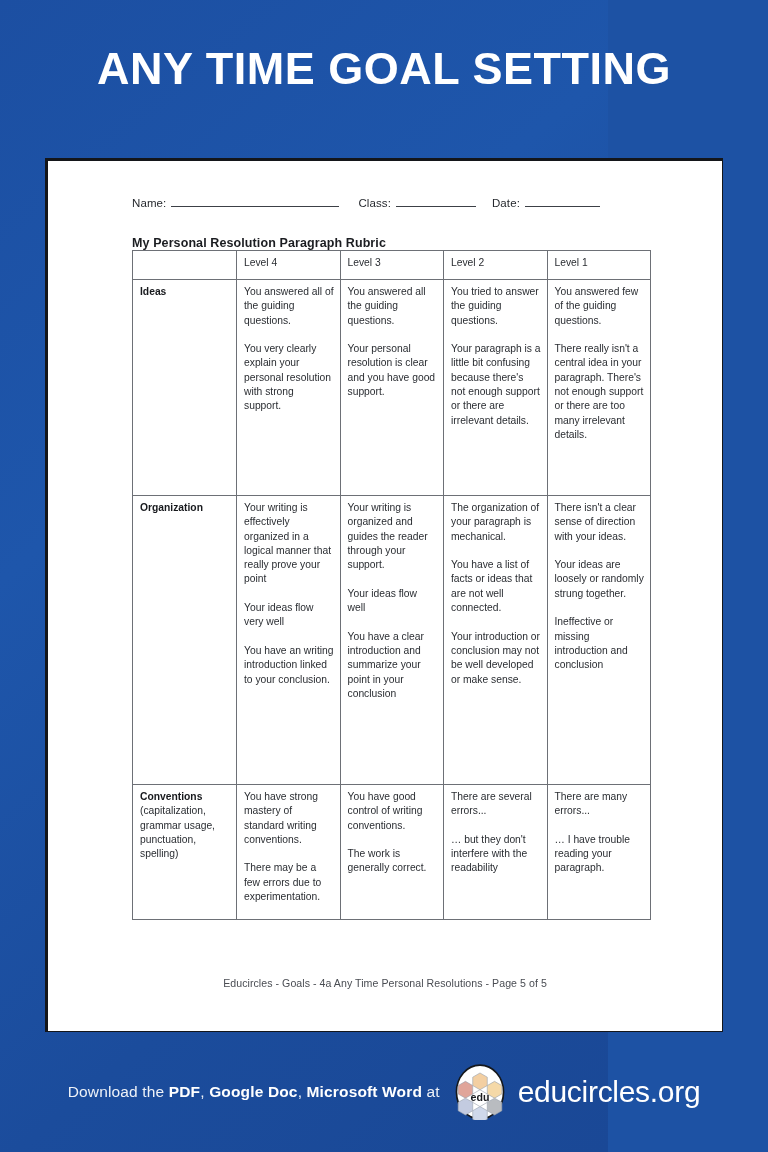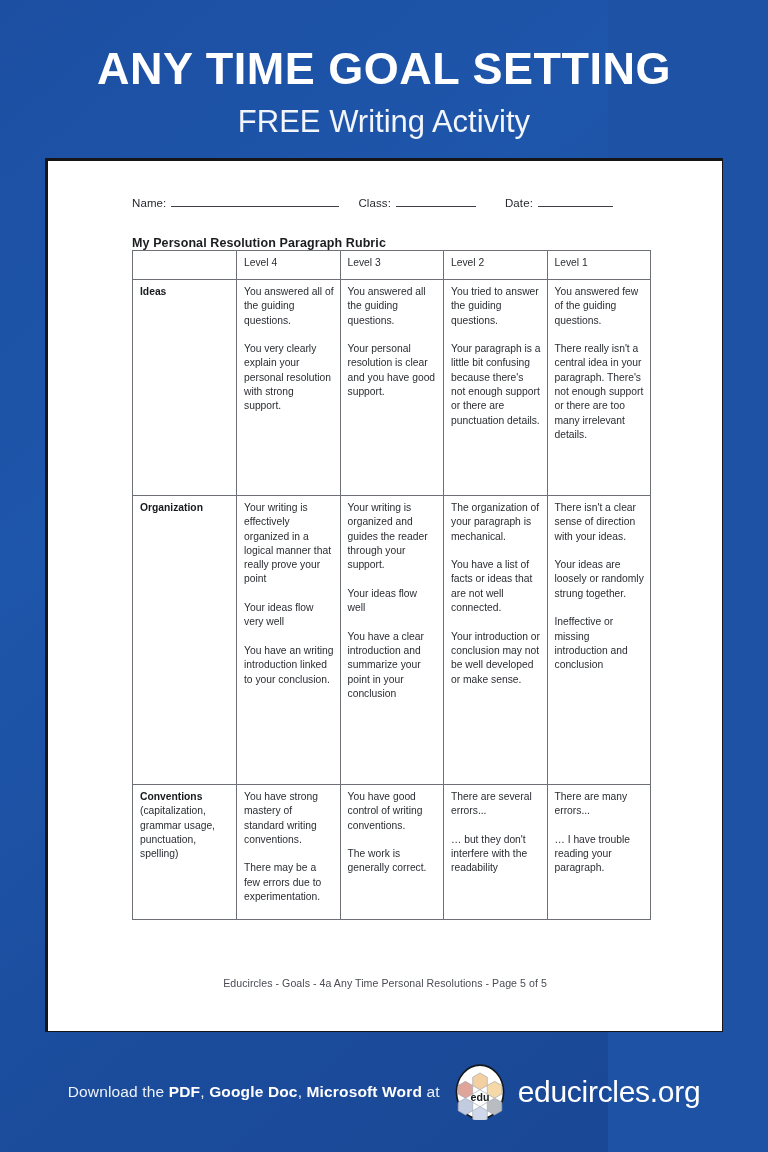--- a/index.html
+++ b/index.html
@@ -85,21 +85,21 @@
   .idline .rule {
     display: inline-block;
     border-bottom: 1px solid #3c4046;
     height: 11px;
     margin: 0 4px 0 5px;
   }
   .rule.name  { width: 168px; }
   .rule.class { width: 80px; }
   .rule.date  { width: 75px; }
   .gap-class { margin-left: 15px; }
-  .gap-date  { margin-left: 25px; }
+  .gap-date  { margin-left: 12px; }
 
   .rubric-title {
     margin-top: 27px;
     font-size: 12.5px;
     font-weight: bold;
     color: #1b1d21;
     letter-spacing: 0.1px;
   }
 
   
@@ -178,21 +178,20 @@
     font-family: "Liberation Sans", sans-serif;
   }
 </style>
 </head>
 <body>
 
 <div class="poster">
 
   <div class="header">
     <h1 class="title">ANY TIME GOAL SETTING</h1>
-    <h2 class="subtitle">FREE Writing Activity</h2>
   </div>
 
   <div class="page-shadow"></div>
   <div class="page">
     <div class="page-inner">
 
       <div class="idline">
         <span class="lbl">Name:</span>
         <span class="rule name"></span>
         <span class="lbl gap-class">Class:</span>
@@ -227,21 +226,21 @@
             <td>
               <p class="cell-p">You answered all of the guiding questions.</p>
               <p class="cell-p">You very clearly explain your personal resolution with strong support.</p>
             </td>
             <td>
               <p class="cell-p">You answered all the guiding questions.</p>
               <p class="cell-p">Your personal resolution is clear and you have good support.</p>
             </td>
             <td>
               <p class="cell-p">You tried to answer the guiding questions.</p>
-              <p class="cell-p">Your paragraph is a little bit confusing because there's not enough support or there are punctuation details.</p>
+              <p class="cell-p">Your paragraph is a little bit confusing because there's not enough support or there are irrelevant details.</p>
             </td>
             <td>
               <p class="cell-p">You answered few of the guiding questions.</p>
               <p class="cell-p">There really isn't a central idea in your paragraph. There's not enough support or there are too many irrelevant details.</p>
             </td>
           </tr>
 
           <tr class="row-org">
             <td>
               <span class="crit-name">Organization</span>

